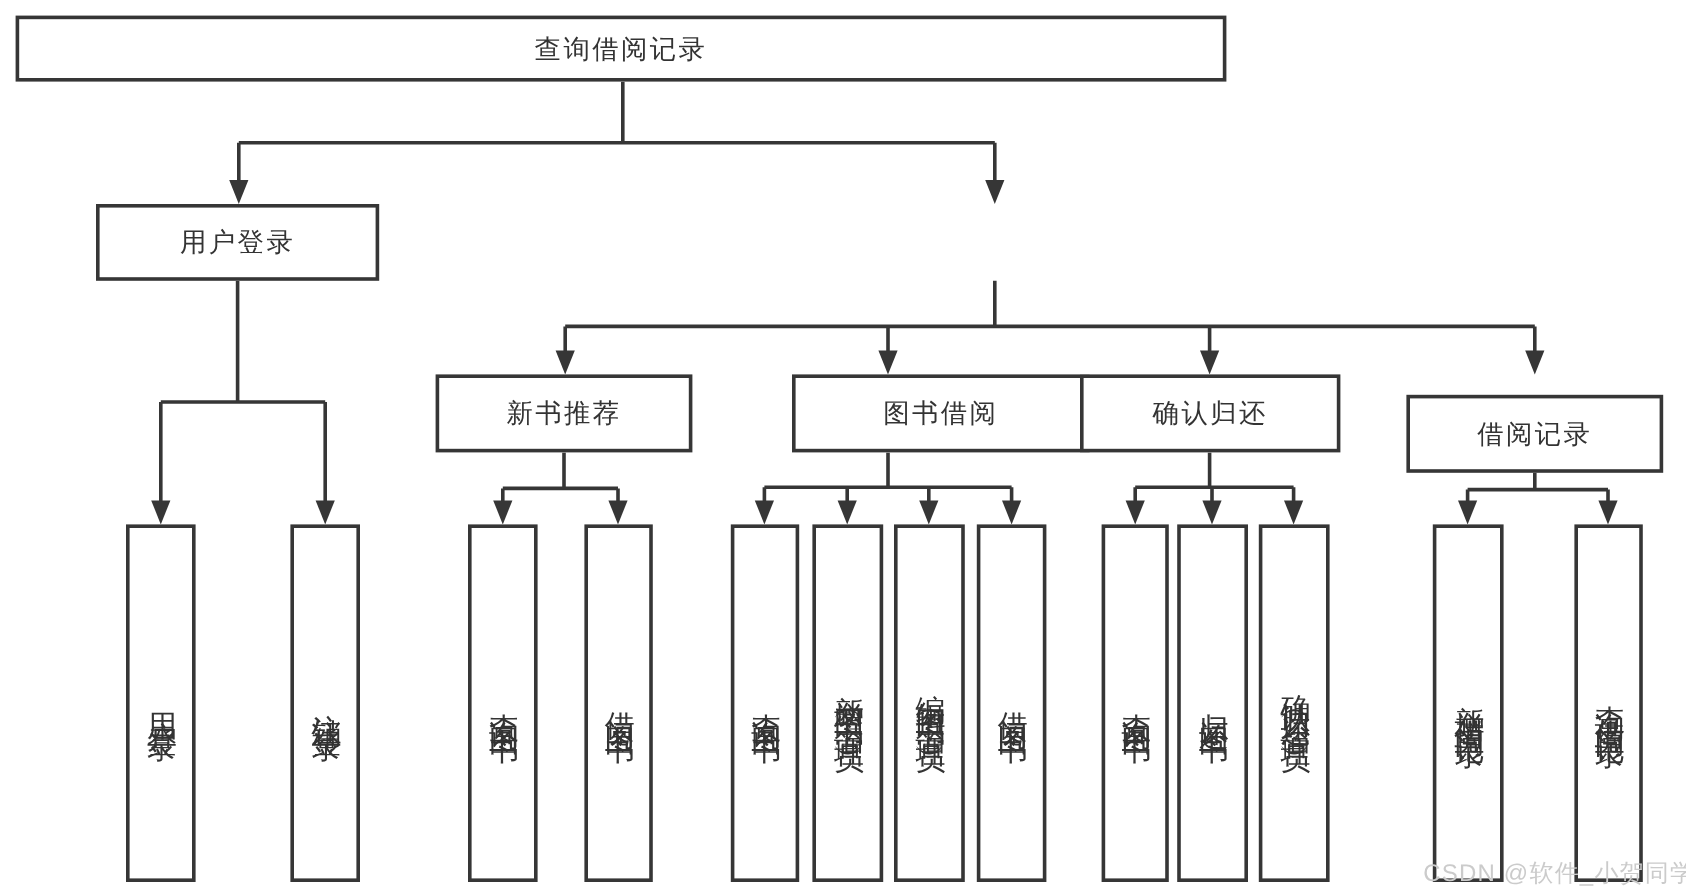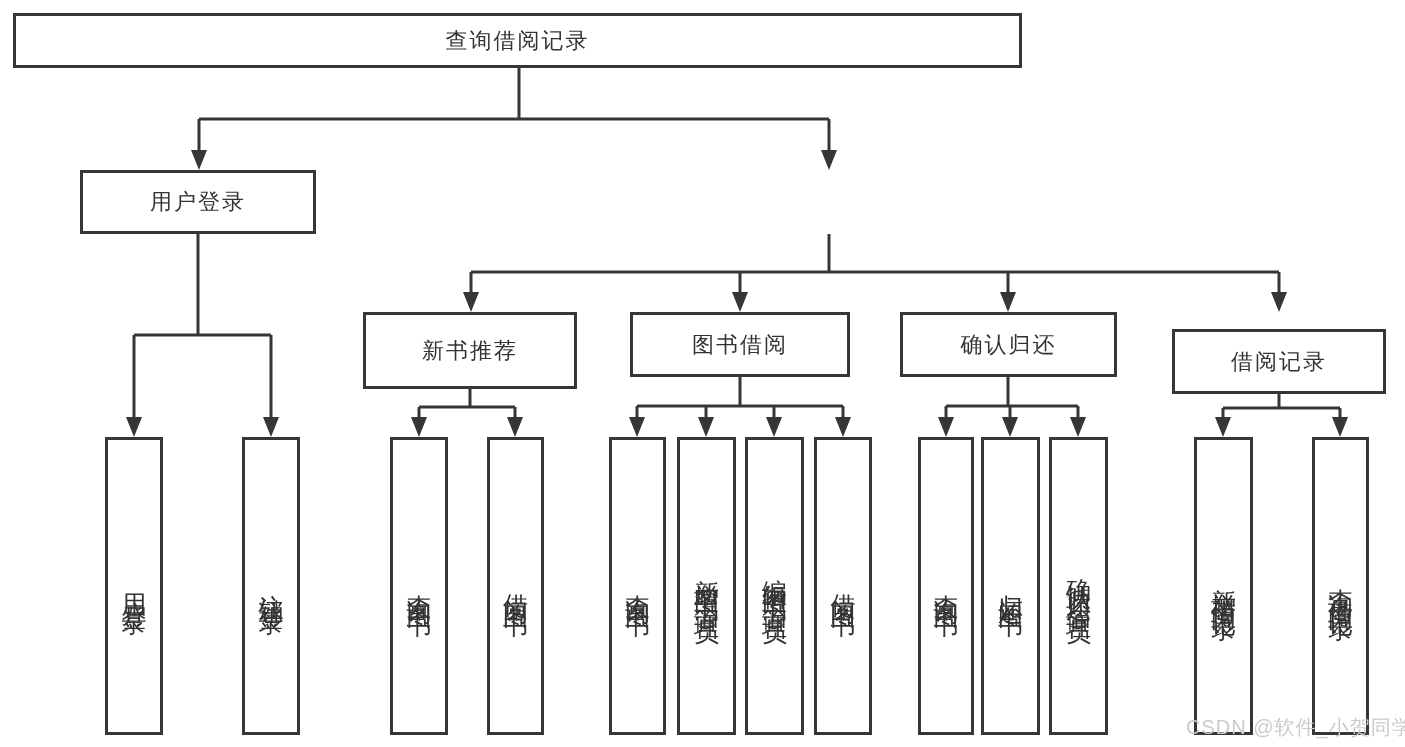--- a/index.html
+++ b/index.html
@@ -91,24 +91,24 @@
   </svg>
 
   <div class="node node-root" style="left:13px;top:13px;width:1009px;height:55px;">
     <span>查询借阅记录</span>
   </div>
 
   <div class="node node-h" style="left:80px;top:170px;width:236px;height:64px;">
     <span>用户登录</span>
   </div>
 
-  <div class="node node-h" style="left:363px;top:312px;width:214px;height:77px;">
+  <div class="node node-h" style="left:363px;top:312px;width:214px;height:65px;">
     <span>新书推荐</span>
   </div>
-  <div class="node node-h" style="left:630px;top:312px;width:220px;height:65px;">
+  <div class="node node-h" style="left:660px;top:312px;width:248px;height:65px;">
     <span>图书借阅</span>
   </div>
   <div class="node node-h" style="left:900px;top:312px;width:217px;height:65px;">
     <span>确认归还</span>
   </div>
   <div class="node node-h" style="left:1172px;top:312px;width:214px;height:65px;margin-top:17px;">
     <span>借阅记录</span>
   </div>
 
   <div class="node leaf" style="left:105px;top:437px;width:58px;height:298px;">

